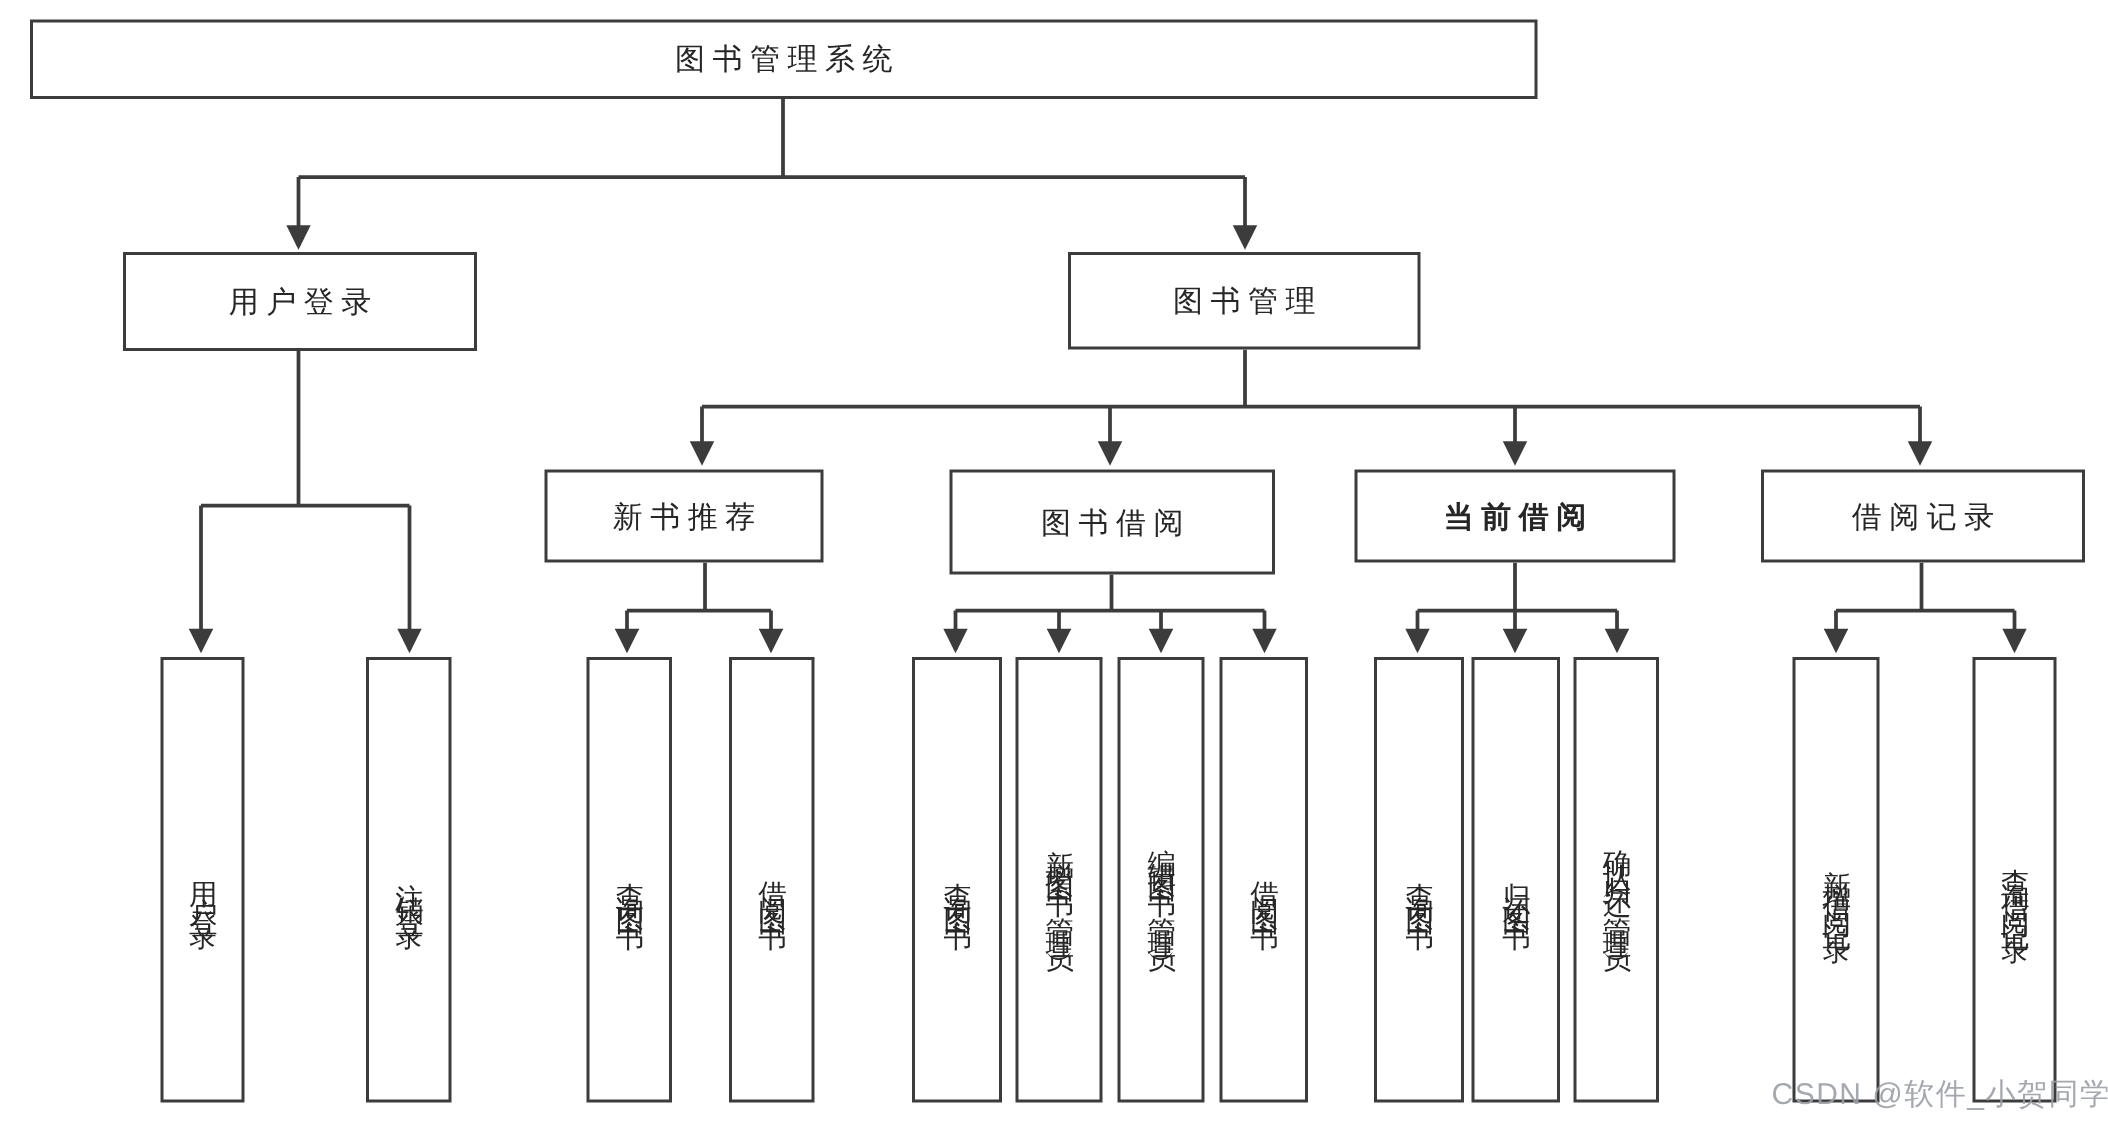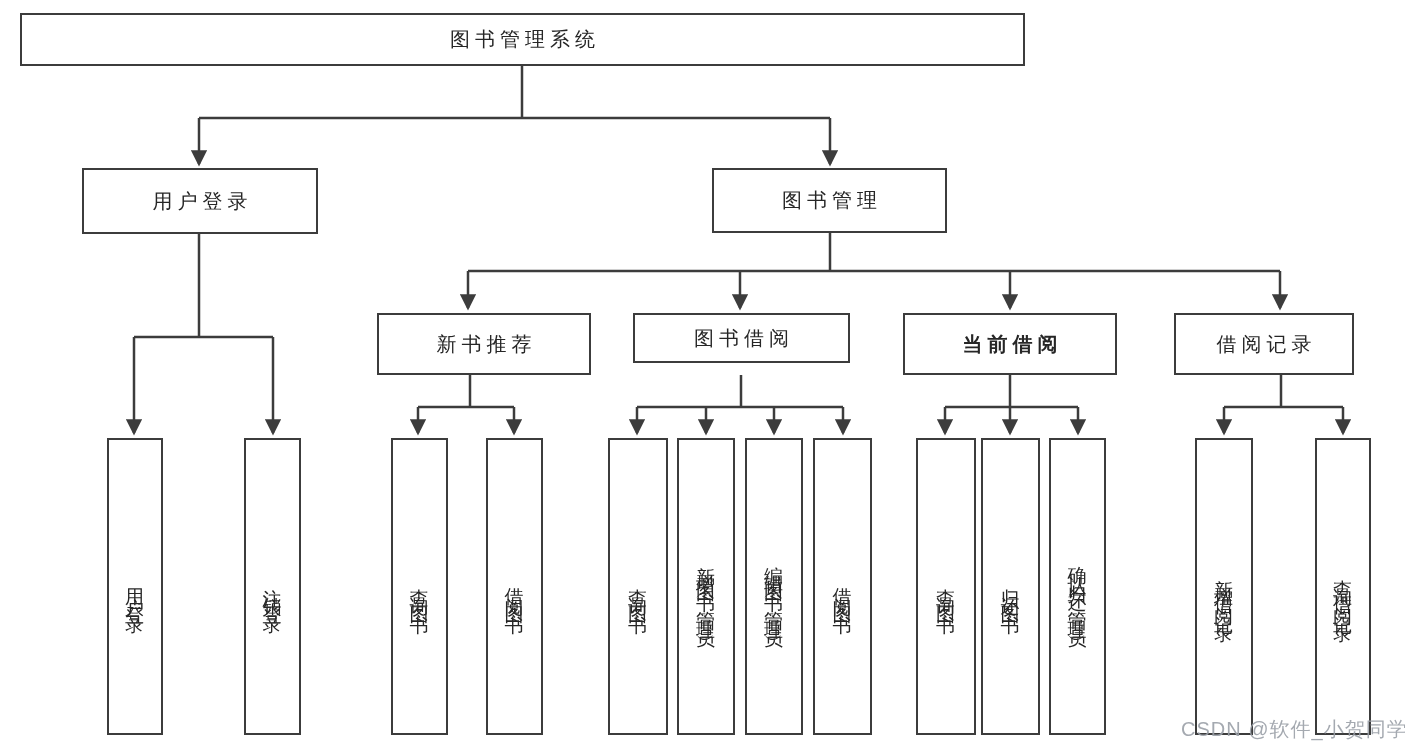--- a/index.html
+++ b/index.html
@@ -110,24 +110,24 @@
     <path class="conn" d="M1281 375 V407 M1224 407 H1343"></path>
     <line class="conn" x1="1224" y1="407" x2="1224" y2="433" marker-end="url(#arw)"></line>
     <line class="conn" x1="1343" y1="407" x2="1343" y2="433" marker-end="url(#arw)"></line>
   </svg>
 
   <div class="box h-box" style="left:20px; top:13px; width:1005px; height:53px;">图书管理系统</div>
 
   <div class="box h-box" style="left:82px; top:168px; width:236px; height:66px;">用户登录</div>
   <div class="box h-box" style="left:712px; top:168px; width:235px; height:65px;text-align:center;">图书管理</div>
 
-  <div class="box h-box" style="left:377px; top:313px; width:214px; height:62px;">新书推荐</div>
-  <div class="box h-box" style="left:633px; top:313px; width:217px; height:50px;">图书借阅</div>
+  <div class="box h-box" style="left:363px; top:313px; width:186px; height:62px;">新书推荐</div>
+  <div class="box h-box" style="left:633px; top:313px; width:217px; height:70px;">图书借阅</div>
   <div class="box h-box" style="left:903px; top:313px; width:214px; height:62px;font-weight:bold;">当前借阅</div>
-  <div class="box h-box" style="left:1174px; top:313px; width:180px; height:62px;">借阅记录</div>
+  <div class="box h-box" style="left:1174px; top:313px; width:216px; height:62px;">借阅记录</div>
 
   <div class="box v-box" style="left:107px; top:438px; width:56px; height:297px;">用户登录</div>
   <div class="box v-box" style="left:244px; top:438px; width:57px; height:297px;">注销登录</div>
 
   <div class="box v-box" style="left:391px; top:438px; width:57px; height:297px;">查询图书</div>
   <div class="box v-box" style="left:486px; top:438px; width:57px; height:297px;">借阅图书</div>
 
   <div class="box v-box" style="left:608px; top:438px; width:60px; height:297px;">查询图书</div>
   <div class="box v-box" style="left:677px; top:438px; width:58px; height:297px;">新增图书（管理员）</div>
   <div class="box v-box" style="left:745px; top:438px; width:58px; height:297px;">编辑图书（管理员）</div>

